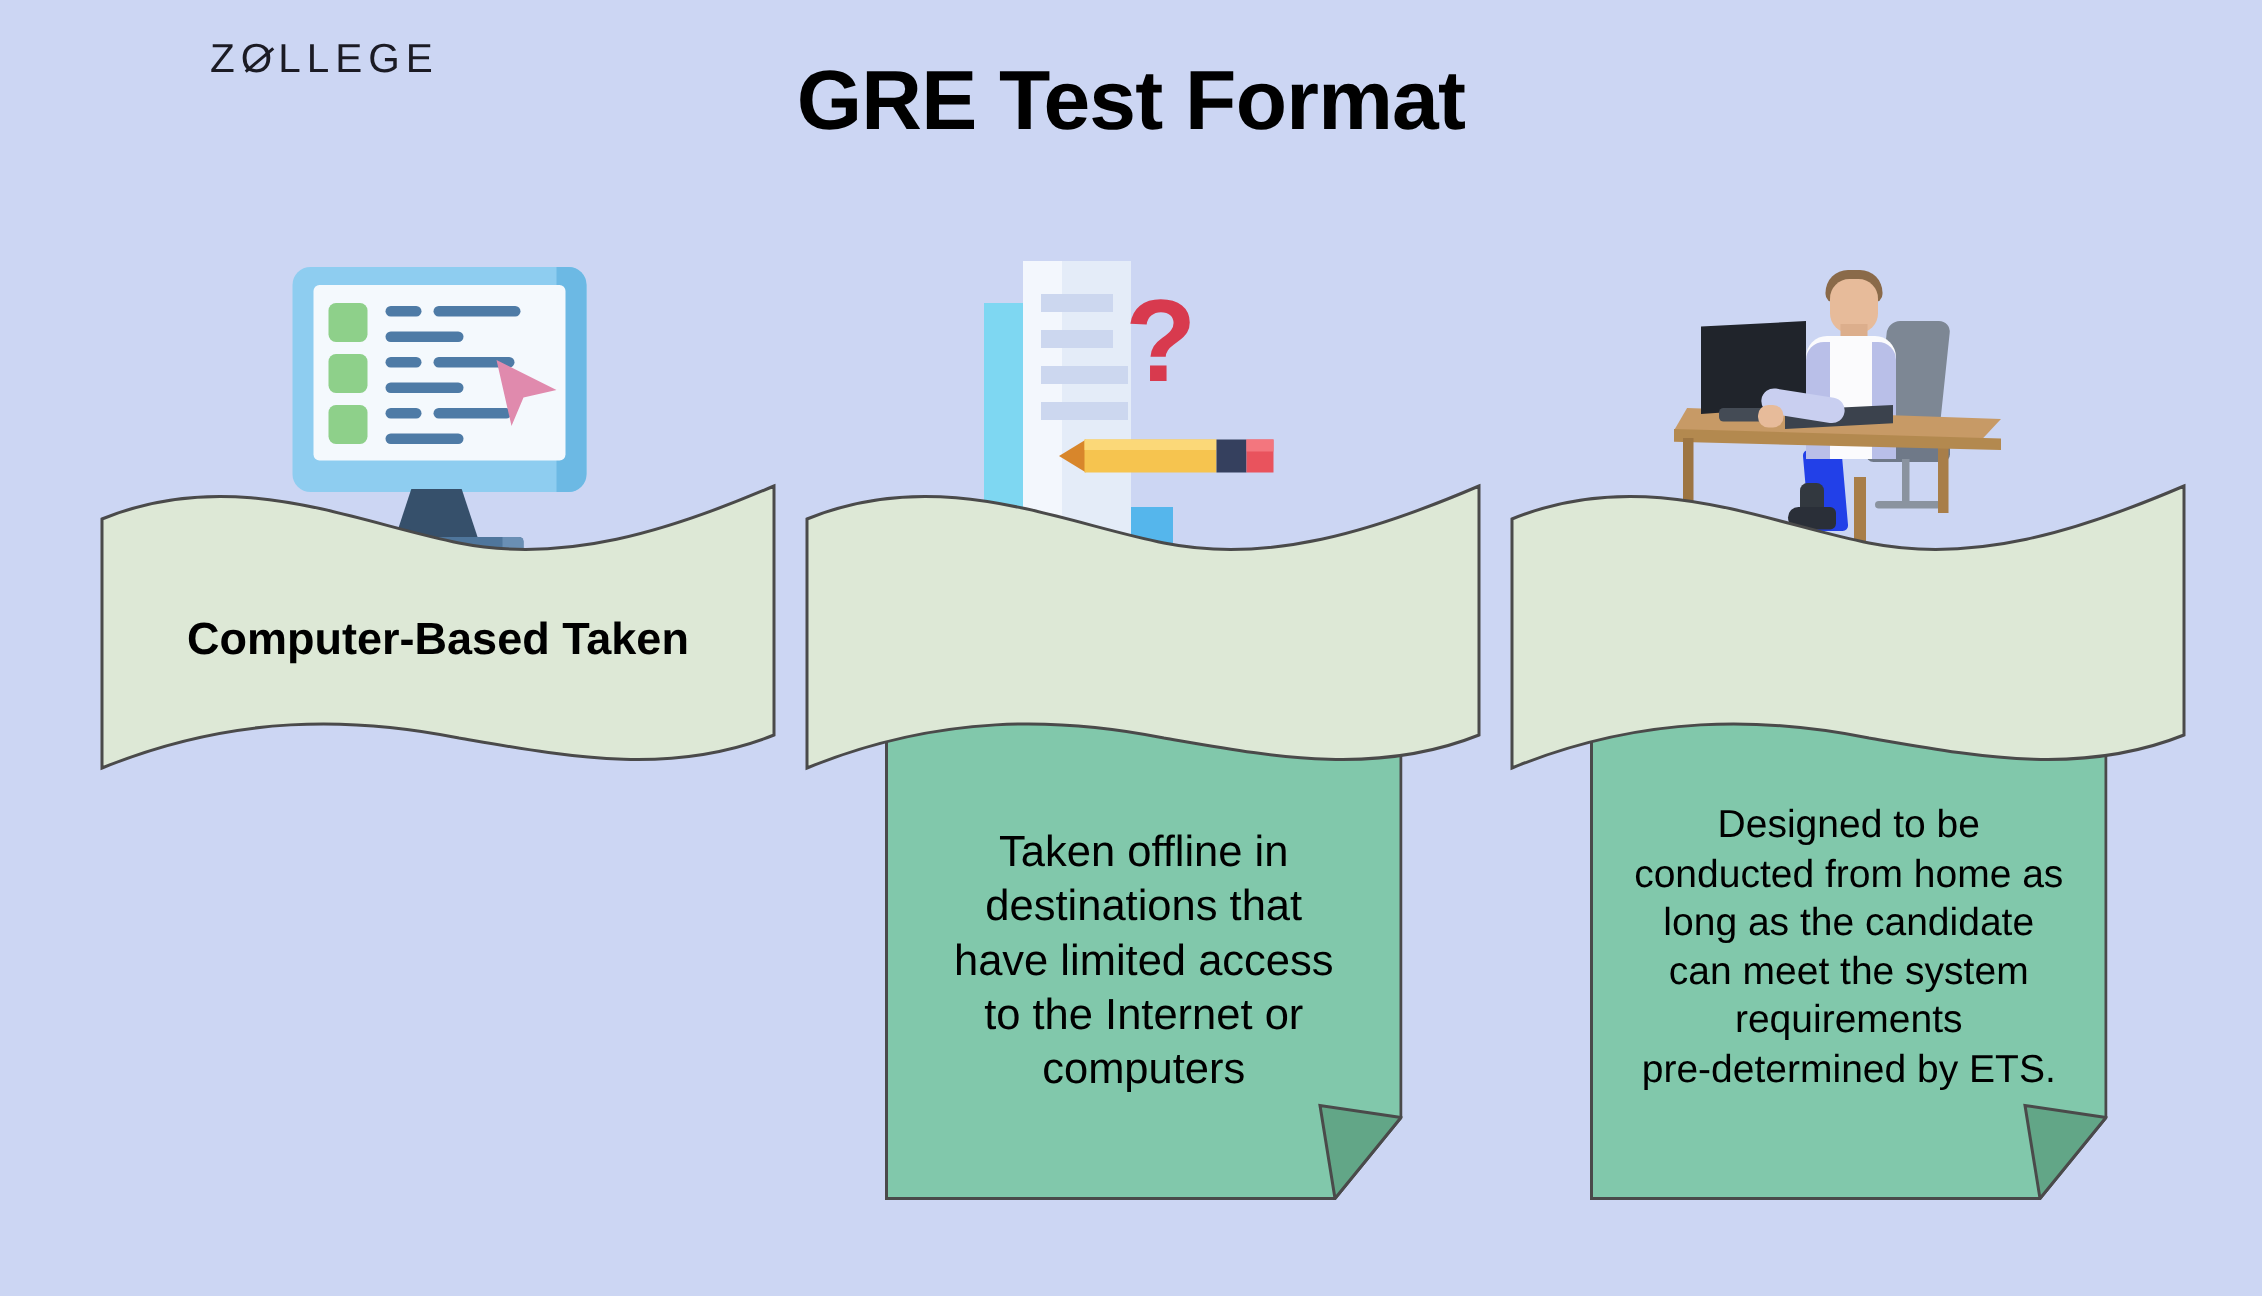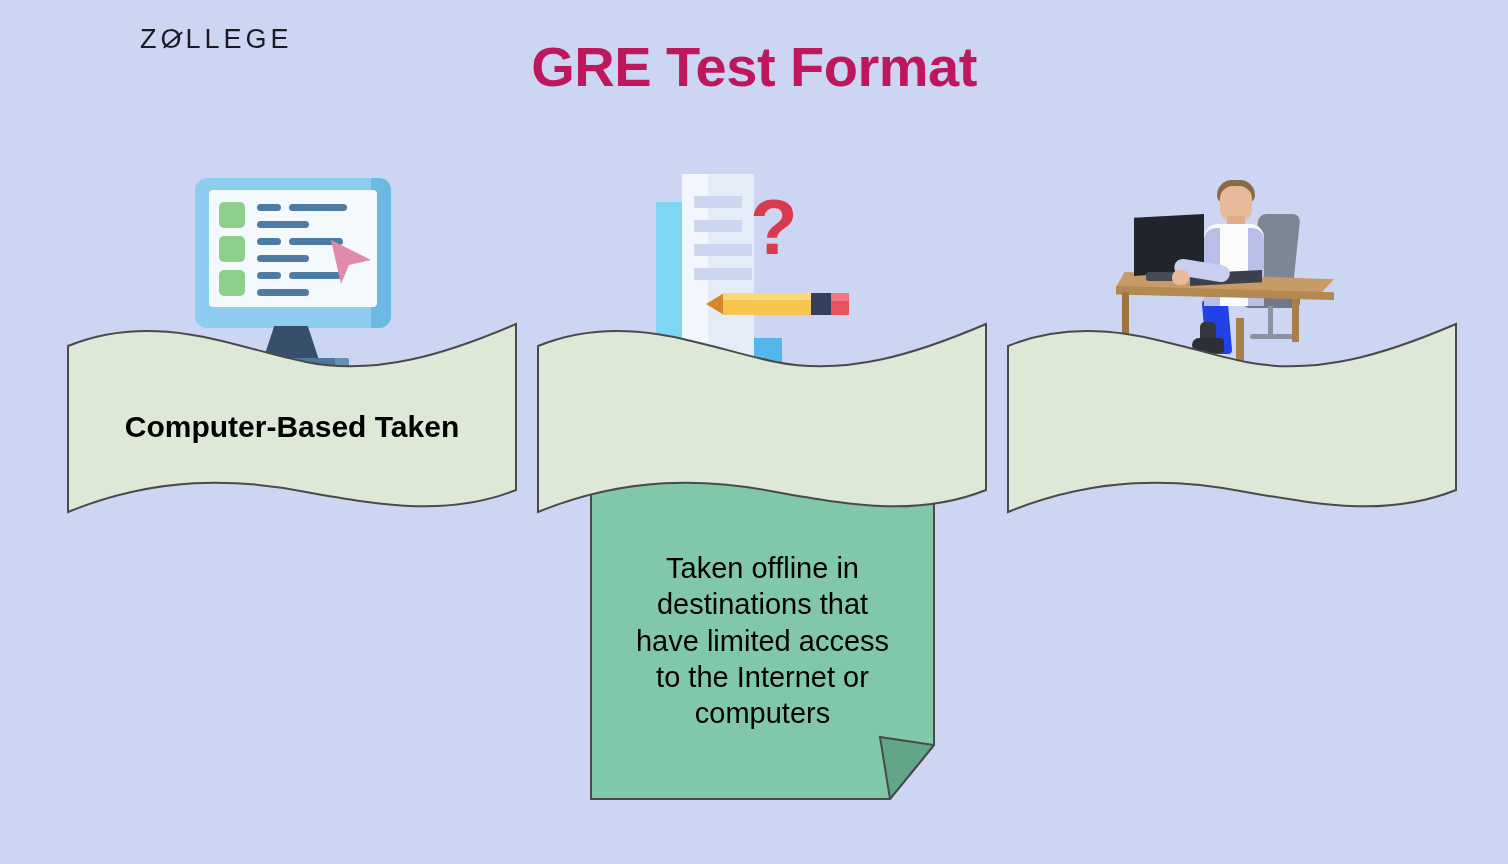--- a/index.html
+++ b/index.html
@@ -45,21 +45,21 @@
 
   
   .page-title {
     position: absolute;
     left: 0;
     right: 0;
     top: 34px;
     text-align: center;
     font-size: 56px;
     font-weight: bold;
-    color: #be185d;
+    color: #000000;
     letter-spacing: -0.5px;
   }
 
   
   .columns {
     position: absolute;
     left: 0;
     top: 0;
     width: 1508px;
     height: 864px;
@@ -433,20 +433,32 @@
         <div class="dk-mon"></div>
         <div class="dk-mon-stand"></div>
         <div class="dk-kb"></div>
         <div class="dk-arm"></div>
         <div class="dk-hand"></div>
         <div class="dk-leg-fl"></div>
         <div class="dk-leg-fr"></div>
       </div>
     </div>
 
+    <div class="body-box">
+      <svg width="345" height="385" viewBox="0 0 345 385">
+        <path d="M1 1 L344 1 L344 330 L300 384 L1 384 Z" fill="#81c8ab" stroke="#4a4a4a" stroke-width="2"></path>
+        <path d="M344 330 L300 384 L290 322 Z" fill="#62a687" stroke="#4a4a4a" stroke-width="2"></path>
+      </svg>
+      <div class="body-text">Designed to be
+conducted from home as
+long as the candidate
+can meet the system
+requirements
+pre-determined by ETS.</div>
+    </div>
 
     <div class="banner">
       <svg width="452" height="205" viewBox="0 0 452 205">
         <path d="M2 28 C 90 -8, 170 30, 240 44 C 310 58, 380 36, 450 6 L450 172 C 380 200, 310 186, 240 174 C 170 160, 90 158, 2 194 Z" fill="#dde8d6" stroke="#4a4a4a" stroke-width="2"></path>
       </svg>
     </div>
 
   </div>
 
 </div>

